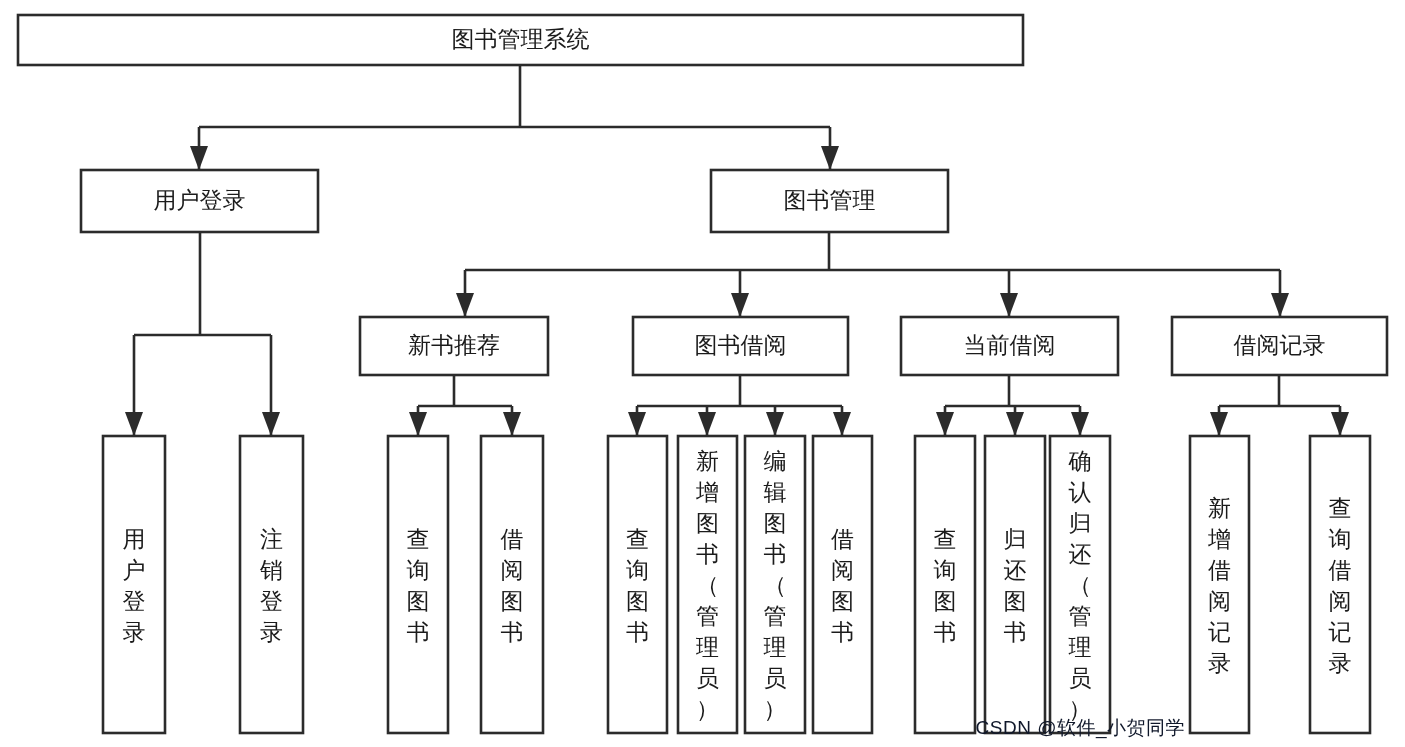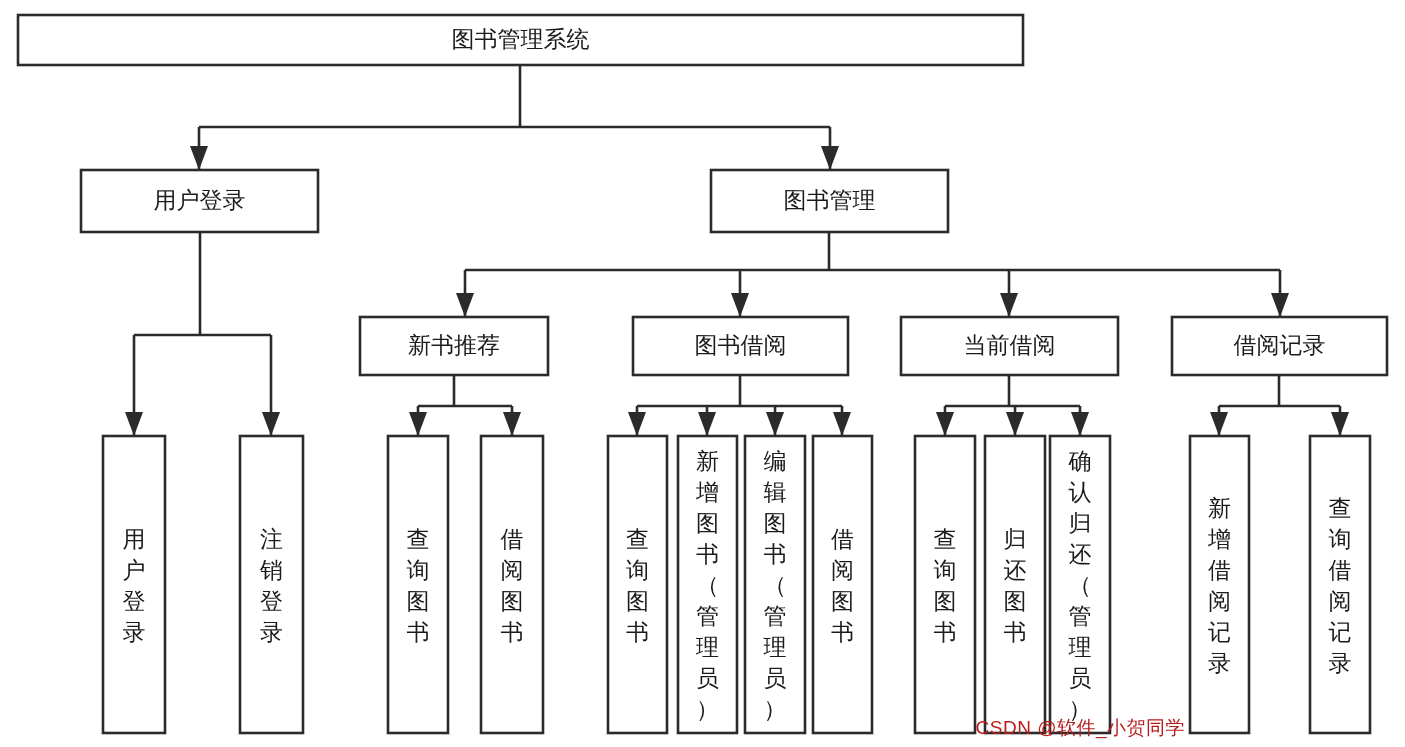--- a/index.html
+++ b/index.html
@@ -54,21 +54,21 @@
     font-family: "Liberation Sans", "DejaVu Sans", sans-serif;
     font-size: 23px;
     text-anchor: middle;
   }
   .watermark {
     position: absolute;
     right: 8px;
     bottom: 6px;
     font-family: "Liberation Sans", "DejaVu Sans", sans-serif;
     font-size: 19px;
-    color: #b91c1c;
+    color: #0f172a;
     letter-spacing: 0.5px;
     white-space: nowrap;
     user-select: none;
   }
 </style>
 </head>
 <body>
 
 <div id="diagram-root">
 

